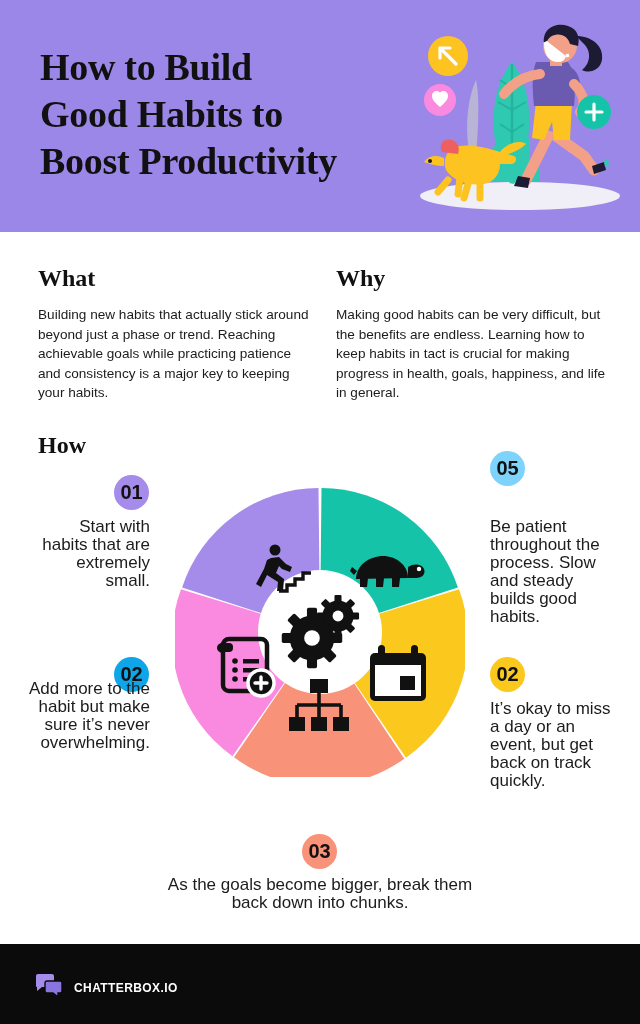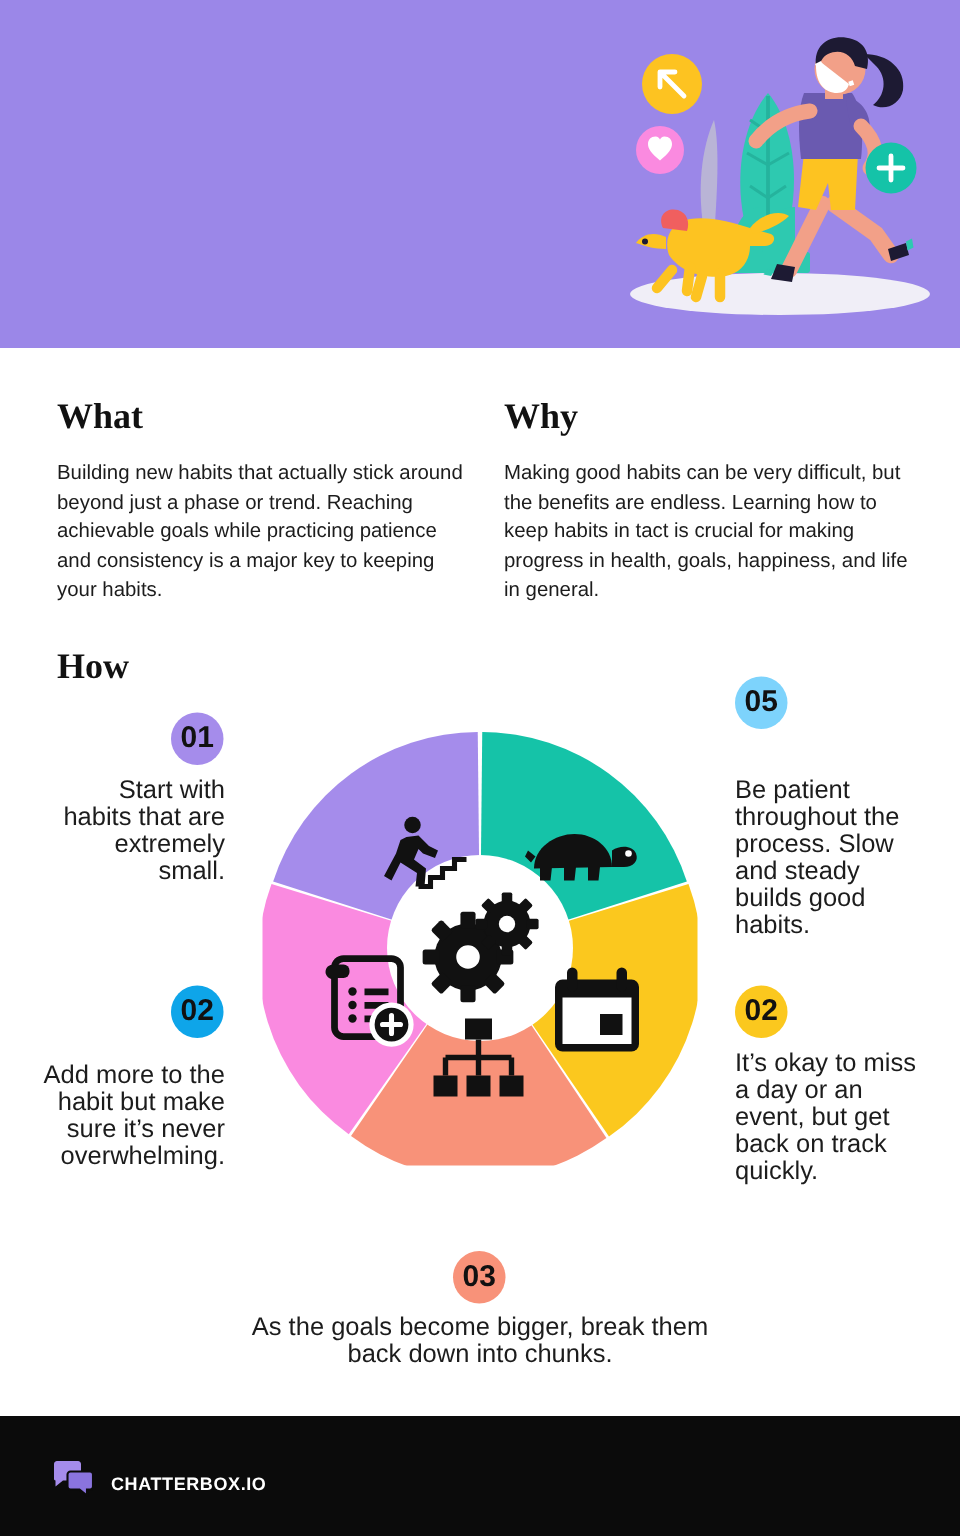--- a/index.html
+++ b/index.html
@@ -51,21 +51,21 @@
   .badge {
     position:absolute; width:35px; height:35px; border-radius:50%;
     display:flex; align-items:center; justify-content:center;
     font-size:20px; font-weight:700; color:#111111;
   }
   .step-text { position:absolute; font-size:17px; line-height:18px; color:#1c1c1c; }
 
   .b01 { left:114px; top:475px; background:#a58ceb; }
   .t01 { left:30px;  top:518px; width:120px; text-align:right; }
   .b02 { left:114px; top:657px; background:#0ea5e9; }
-  .t02 { left:20px;  top:708px; width:130px; text-align:right; }
+  .t02 { left:20px;  top:680px; width:130px; text-align:right; }
   .b03 { left:302px; top:834px; background:#f89279; }
   .t03 { left:160px; top:876px; width:320px; text-align:center; }
   .b04 { left:490px; top:657px; background:#fbc81e; }
   .t04 { left:490px; top:700px; width:125px; text-align:left; }
   .b05 { left:490px; top:451px; background:#7dd3fc; }
   .t05 { left:490px; top:518px; width:120px; text-align:left; }
 
   
   .footer {
     position:absolute; left:0; top:944px; width:640px; height:88px;
@@ -83,20 +83,25 @@
     font-size:11.5px; color:#ffffff; white-space:nowrap;
   }
   .learn b { font-weight:700; }
   .learn span.url { font-weight:400; }
 </style>
 </head>
 <body>
 
 <div class="header">
 
+  <div class="header-title">
+    <div>How to Build</div>
+    <div>Good Habits to</div>
+    <div>Boost Productivity</div>
+  </div>
 
   <div class="hero">
     <svg width="224" height="200" viewBox="0 0 224 200">
 
       <ellipse cx="112" cy="178" rx="100" ry="14" fill="#f0eef7"></ellipse>
 
       <g>
         <path d="M62 140 C56 108 60 80 68 62 C72 80 70 112 68 140 Z" fill="#b9b4d6"></path>
         <path d="M96 152 C80 120 82 70 104 44 C126 70 126 124 110 152 Z" fill="#2ec9b0"></path>
         <path d="M104 46 L104 150" stroke="#25b39d" stroke-width="2.5" fill="none"></path>

